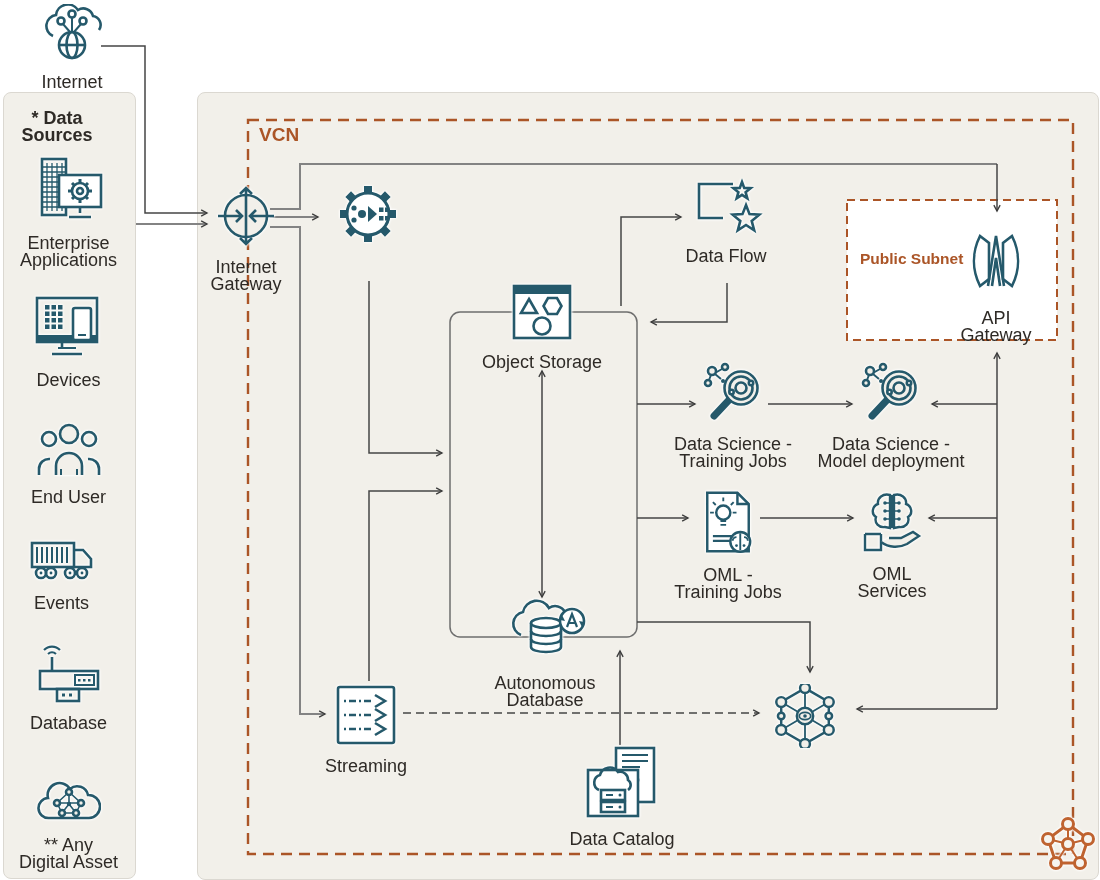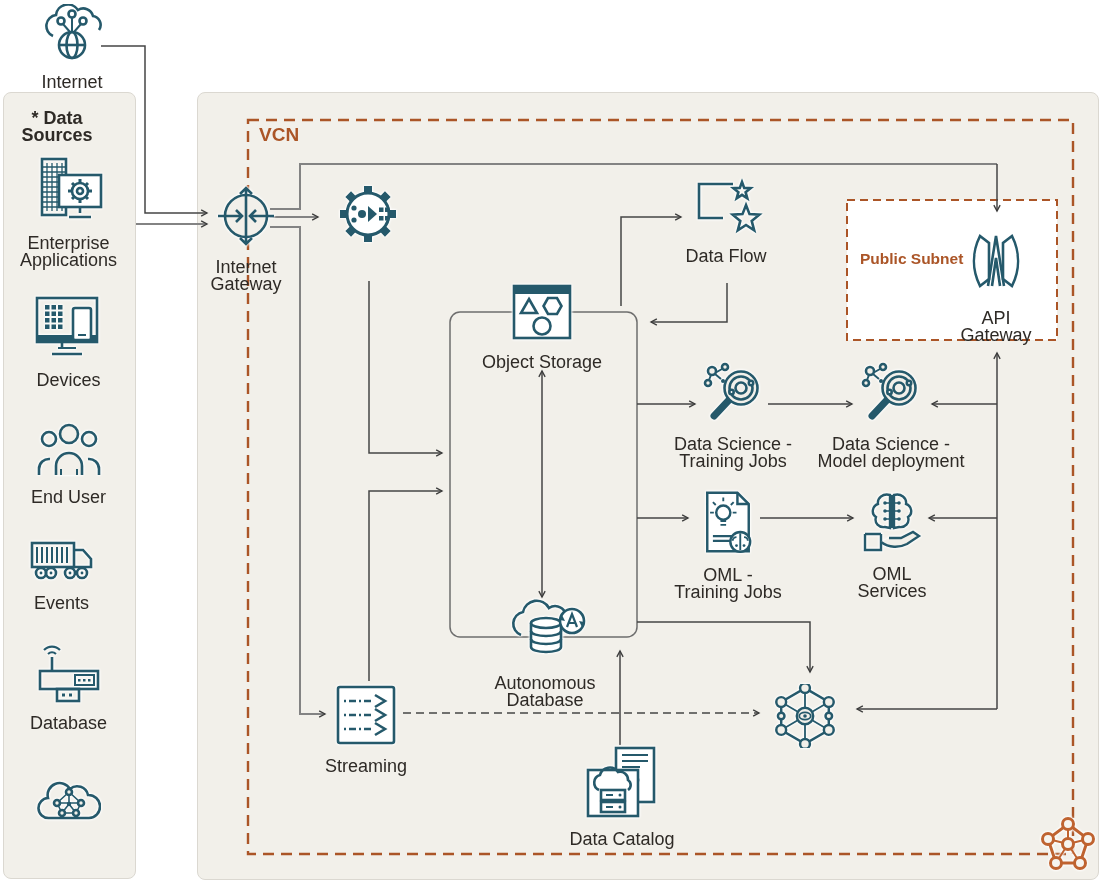--- a/index.html
+++ b/index.html
@@ -209,20 +209,22 @@
       </g>
       <circle cx="20" cy="30" r="3" fill="#f2f0ea"></circle>
           <circle cx="32" cy="19" r="3" fill="#f2f0ea"></circle>
       <circle cx="44" cy="30" r="3" fill="#f2f0ea"></circle>
           <circle cx="25" cy="40" r="3" fill="#f2f0ea"></circle>
       <circle cx="39" cy="40" r="3" fill="#f2f0ea"></circle>
           <circle cx="32" cy="31" r="2.2" fill="#25596b" stroke="none"></circle>
     </g>
       </svg>
   </span>
+  <div class="label">** Any
+Digital Asset</div>
 </div>
 
 <div class="node" style="left:191px;top:185px;width:110px;">
   <span class="icon">
     <svg width="62" height="62" viewBox="0 0 62 62">
         <g stroke="#25596b" fill="none" stroke-width="2.6">
       <circle cx="31" cy="31" r="21" fill="#f2f0ea"></circle>
       <path d="M31 3v56M25 9l6-6 6 6M25 53l6 6 6-6"></path>
       <path d="M3 31h24M21 25l6 6-6 6"></path>
       <path d="M59 31H35M41 25l-6 6 6 6"></path>

